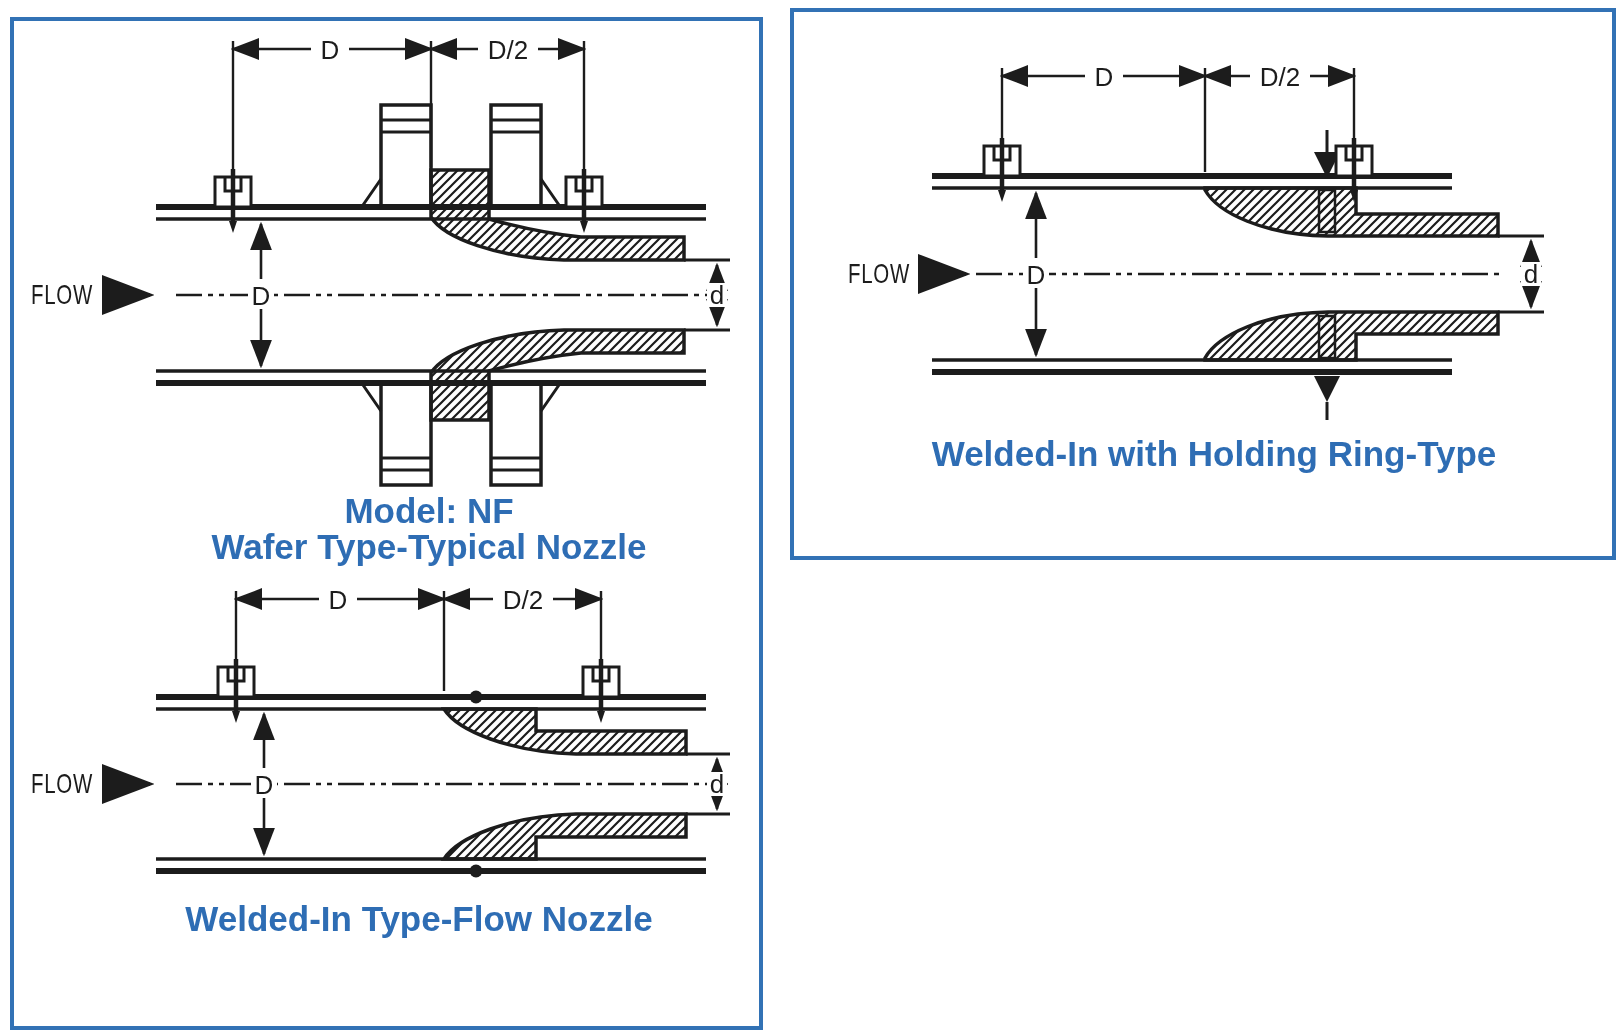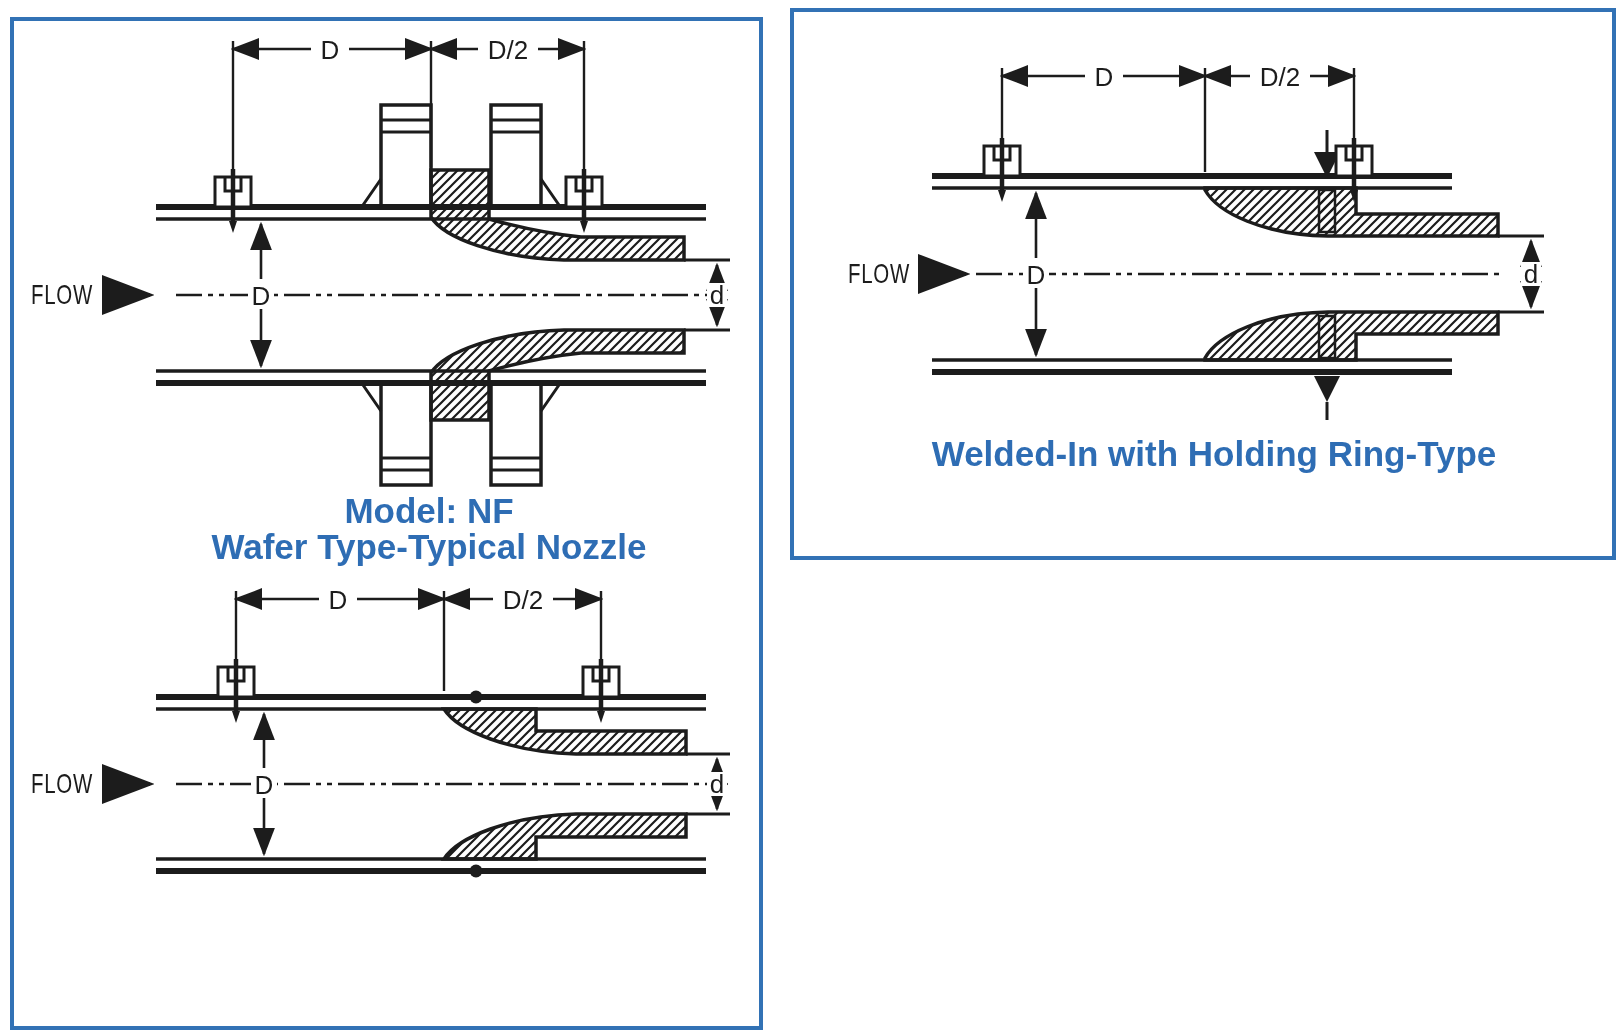--- a/index.html
+++ b/index.html
@@ -174,20 +174,21 @@
       <line x1="701" y1="190" x2="701" y2="240" stroke-width="2.6" marker-start="url(#ar2)" marker-end="url(#ar2)"></line>
       <rect x="691" y="203" width="20" height="24" fill="#ffffff" stroke="none"></rect>
     </g>
     <text class="dimtxt" x="701" y="224" text-anchor="middle">d</text>
 
     <text class="flowtxt" x="15" y="224" textLength="62" lengthAdjust="spacingAndGlyphs">FLOW</text>
     <line x1="88" y1="215" x2="134" y2="215" stroke="#1c1c1c" stroke-width="3.5" marker-end="url(#arBig2)"></line>
   </svg>
 
   <div class="caption" style="left:80px;top:880px;width:650px;">
+    <div>Welded-In Type-Flow Nozzle</div>
   </div>
 </div>
 
 <div id="panel-right" class="panel">
 
   <svg class="dwg" style="left:4px;top:12px;" width="810" height="400" viewBox="0 0 810 400">
     <defs>
       <pattern id="hatch3" width="9" height="9" patternUnits="userSpaceOnUse">
         <path d="M-2,11 L11,-2 M-2,2 L2,-2 M7,11 L11,7" stroke="#1c1c1c" stroke-width="2.2" fill="none"></path>
       </pattern>

